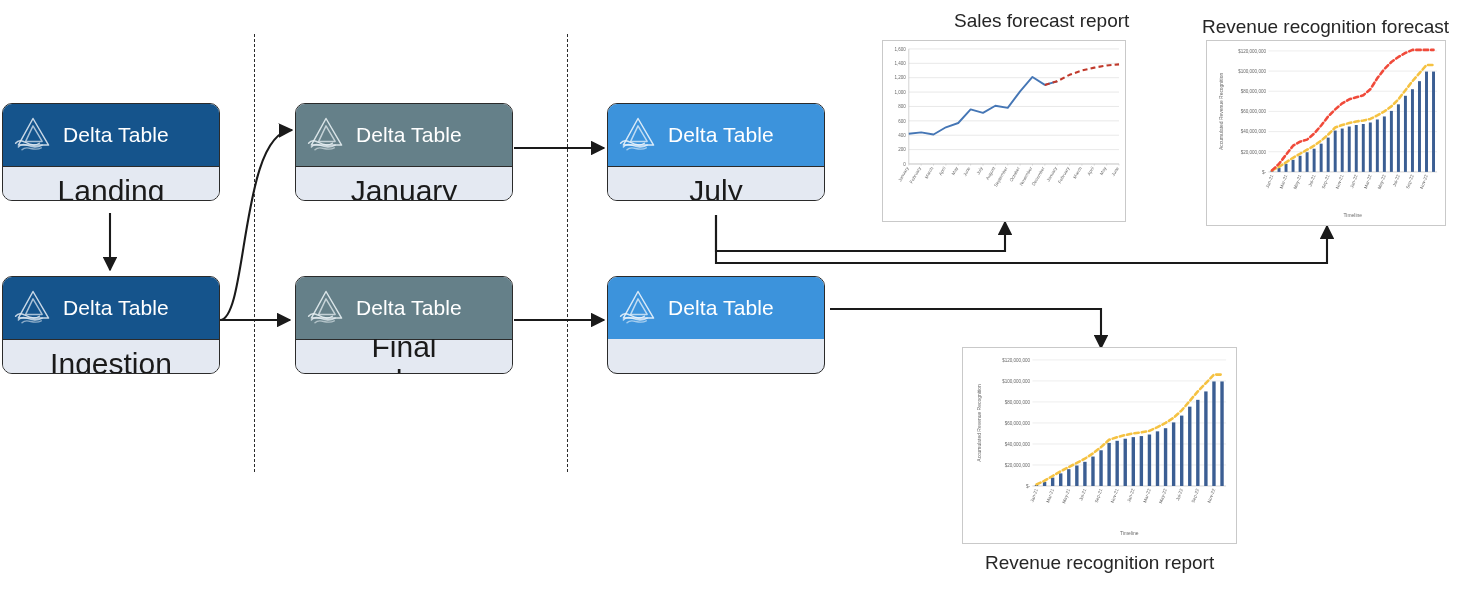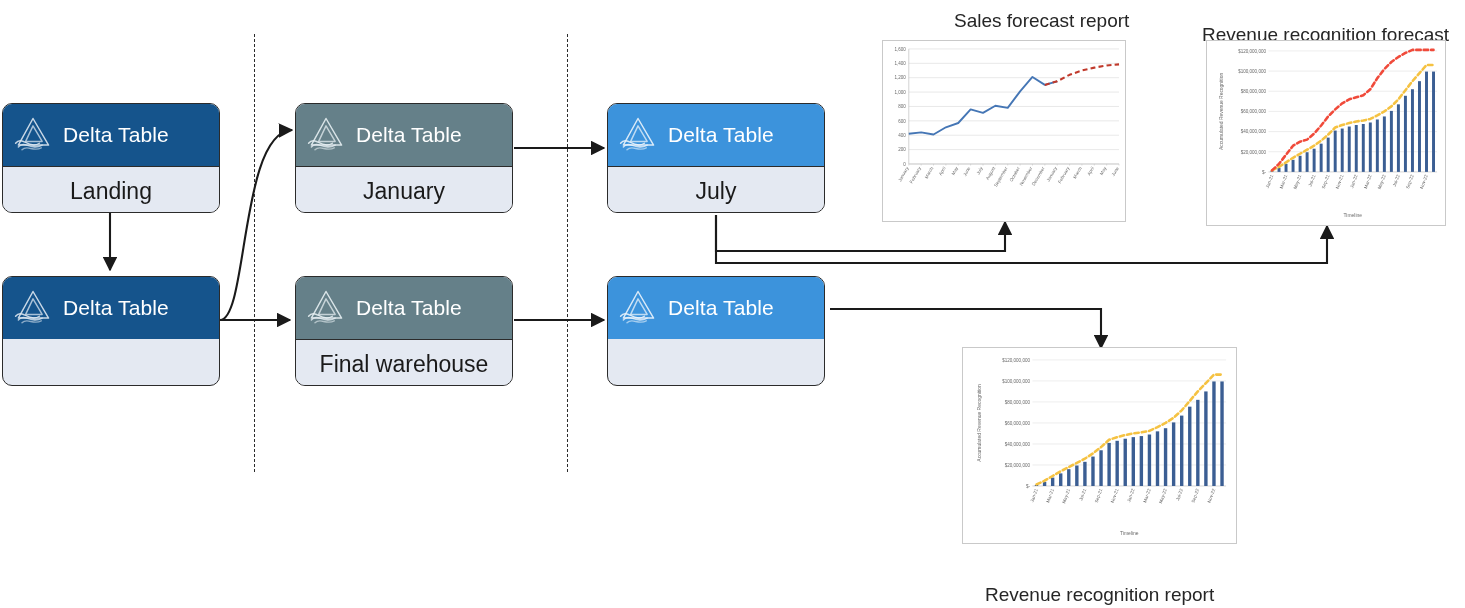--- a/index.html
+++ b/index.html
@@ -9,23 +9,23 @@
   .stage{position:absolute;inset:0;}
 
   
   .card{position:absolute;width:218px;height:96px;border:1.2px solid #2b2b2b;
         border-radius:10px;box-sizing:border-box;overflow:hidden;background:#E4E9F2;}
   .card .hdr{height:62px;display:flex;align-items:center;gap:8px;
              padding-left:8px;box-sizing:border-box;position:relative;}
   .card .hdr .lbl{color:#ffffff;font-size:21px;letter-spacing:.1px;}
   .card .bdy{height:32px;background:#E4E9F2;border-top:1.1px solid #2b2b2b;
              border-radius:0 0 9px 9px;display:flex;align-items:center;justify-content:center;}
-  .card .bdy .lbl{font-size:23px;color:#1a1a1a;}
-  
-  .card{height:110px;text-align:center;}
+  .card .bdy .lbl{font-size:30px;color:#1a1a1a;}
+  
+  .card{height:98px;text-align:center;}
   .card .bdy{height:48px;}
 
   .logo{width:44px;height:44px;flex:0 0 44px;}
 
   
   .vline{position:absolute;width:0;border-left:1.6px dashed #2b2b2b;}
 
   
   .conn{position:absolute;left:0;top:0;width:1465px;height:608px;overflow:visible;
         pointer-events:none;}
@@ -94,20 +94,23 @@
       <svg class="logo" viewBox="0 0 48 48">
         <g fill="none" stroke="#dbe6f0" stroke-width="1.6" stroke-linejoin="round" stroke-linecap="round">
           <path d="M24 6 L41 35 L8 35 Z" opacity=".9"></path>
           <path d="M24 14 L34 31 L16 31 Z" opacity=".75"></path>
           <path d="M5 33 C12 24 20 40 31 33" opacity=".9"></path>
           <path d="M8 37 C15 29 22 42 34 35" opacity=".8"></path>
           <path d="M12 40 C18 34 24 43 33 38" opacity=".6"></path>
         </g>
       </svg>
       <span class="lbl">Delta Table</span>
+    </div>
+    <div class="bdy">
+      <span class="lbl">Ingestion</span>
     </div>
   </div>
 
   <div class="card" style="left:295px;top:103px;">
     <div class="hdr" style="background:#658089;">
       <svg class="logo" viewBox="0 0 48 48">
         <g fill="none" stroke="#e6eef2" stroke-width="1.6" stroke-linejoin="round" stroke-linecap="round">
           <path d="M24 6 L41 35 L8 35 Z" opacity=".9"></path>
           <path d="M24 14 L34 31 L16 31 Z" opacity=".75"></path>
           <path d="M5 33 C12 24 20 40 31 33" opacity=".9"></path>
@@ -230,21 +233,21 @@
         <line x1="213.05882352941177" y1="124" x2="213.05882352941177" y2="125.6" stroke="#bfbfbf" stroke-width="0.5"></line>
         <text x="0" y="0" class="tickl" transform="translate(225.52941176470588,128) rotate(-60)" text-anchor="end">May</text>
         <line x1="225.52941176470588" y1="124" x2="225.52941176470588" y2="125.6" stroke="#bfbfbf" stroke-width="0.5"></line>
         <text x="0" y="0" class="tickl" transform="translate(238,128) rotate(-60)" text-anchor="end">June</text>
         <line x1="238" y1="124" x2="238" y2="125.6" stroke="#bfbfbf" stroke-width="0.5"></line>
         <path d="M26,93.55 L38.470588235294116,92.1 L50.94117647058823,94.275 L63.411764705882355,87.025 L75.88235294117646,82.675 L88.35294117647058,68.9 L100.82352941176471,72.525 L113.29411764705883,65.275 L125.76470588235294,67.45 L138.23529411764707,50.775000000000006 L150.70588235294116,36.275000000000006 L163.1764705882353,44.25 L175.64705882352942,40.625" fill="none" stroke="#4576B5" stroke-width="1.9" stroke-dasharray="" stroke-linecap="butt" stroke-linejoin="round"></path>
         <path d="M163.1764705882353,44.25 L175.64705882352942,40.625 L188.1176470588235,34.099999999999994 L200.58823529411765,29.75 L213.05882352941177,26.849999999999994 L225.52941176470588,24.67500000000001 L238,23.587500000000006" fill="none" stroke="#C0392B" stroke-width="2.1" stroke-dasharray="5,3.2" stroke-linecap="butt" stroke-linejoin="round"></path>
       </svg>
   </div>
 
-  <div class="chart-title" style="left:1202px;top:16px;margin-top:8px;">Revenue recognition forecast</div>
+  <div class="chart-title" style="left:1202px;top:16px;">Revenue recognition forecast</div>
   <div class="chartbox" style="left:1206px;top:40px;width:240px;height:186px;">
     <svg class="plot" viewBox="0 0 240 186" preserveAspectRatio="none">
         <line x1="62" y1="132" x2="232" y2="132" stroke="#dedede" stroke-width="0.55"></line>
         <text x="59.5" y="133.8" text-anchor="end" class="tickl">$-</text>
         <line x1="62" y1="111.66666666666667" x2="232" y2="111.66666666666667" stroke="#dedede" stroke-width="0.55"></line>
         <text x="59.5" y="113.46666666666667" text-anchor="end" class="tickl">$20,000,000</text>
         <line x1="62" y1="91.33333333333334" x2="232" y2="91.33333333333334" stroke="#dedede" stroke-width="0.55"></line>
         <text x="59.5" y="93.13333333333334" text-anchor="end" class="tickl">$40,000,000</text>
         <line x1="62" y1="71" x2="232" y2="71" stroke="#dedede" stroke-width="0.55"></line>
         <text x="59.5" y="72.8" text-anchor="end" class="tickl">$60,000,000</text>
@@ -349,15 +352,15 @@
         <text x="0" y="0" class="tickl" transform="translate(156.7125,142.5) rotate(-70)" text-anchor="end">Nov-21</text>
         <text x="0" y="0" class="tickl" transform="translate(172.9625,142.5) rotate(-70)" text-anchor="end">Jan-22</text>
         <text x="0" y="0" class="tickl" transform="translate(189.2125,142.5) rotate(-70)" text-anchor="end">Mar-22</text>
         <text x="0" y="0" class="tickl" transform="translate(205.4625,142.5) rotate(-70)" text-anchor="end">May-22</text>
         <text x="0" y="0" class="tickl" transform="translate(221.7125,142.5) rotate(-70)" text-anchor="end">Jul-22</text>
         <text x="0" y="0" class="tickl" transform="translate(237.9625,142.5) rotate(-70)" text-anchor="end">Sep-22</text>
         <text x="0" y="0" class="tickl" transform="translate(254.2125,142.5) rotate(-70)" text-anchor="end">Nov-22</text>
         <text x="167.5" y="188" class="axis-title" text-anchor="middle">Timeline</text>
       </svg>
   </div>
-  <div class="chart-title" style="left:985px;top:552px;margin-top:32px;">Revenue recognition report</div>
+  <div class="chart-title" style="left:985px;top:552px;">Revenue recognition report</div>
 
 </div>
 
 </body></html>

